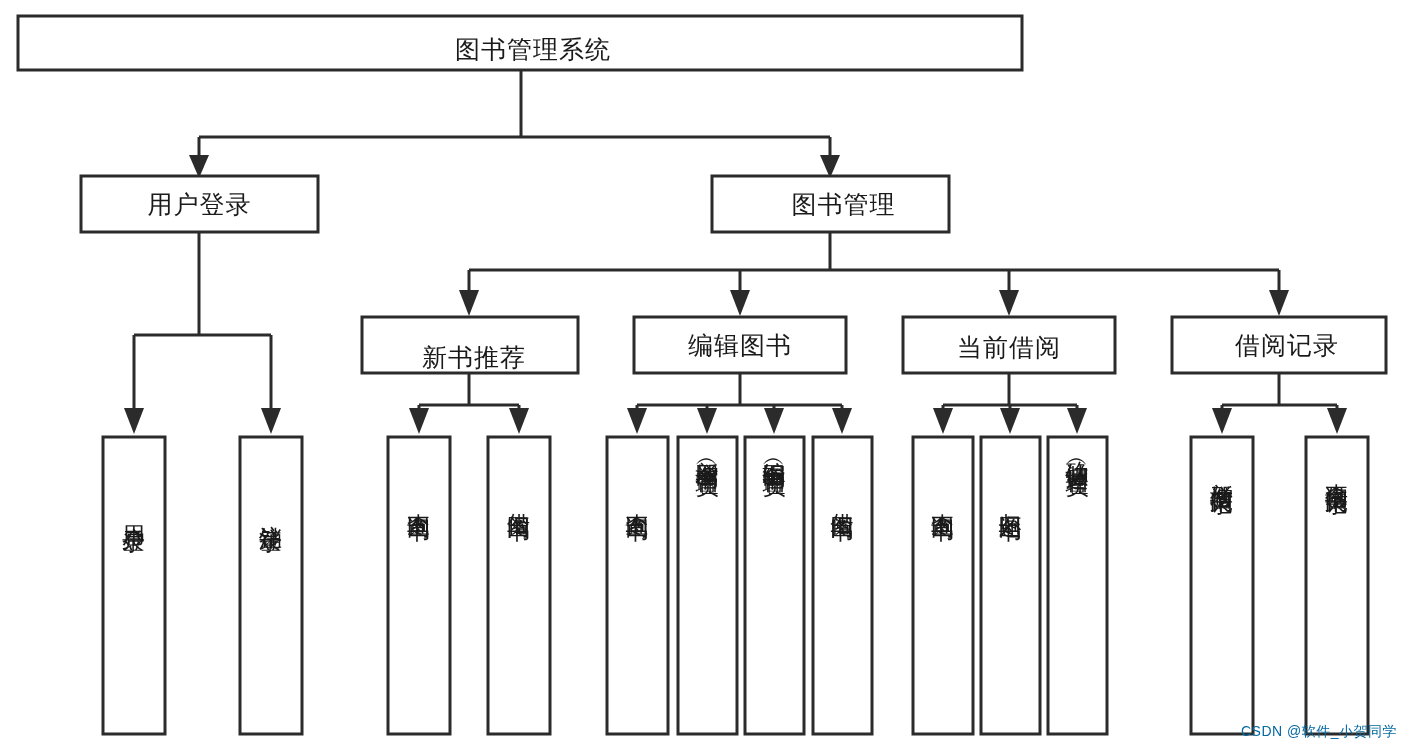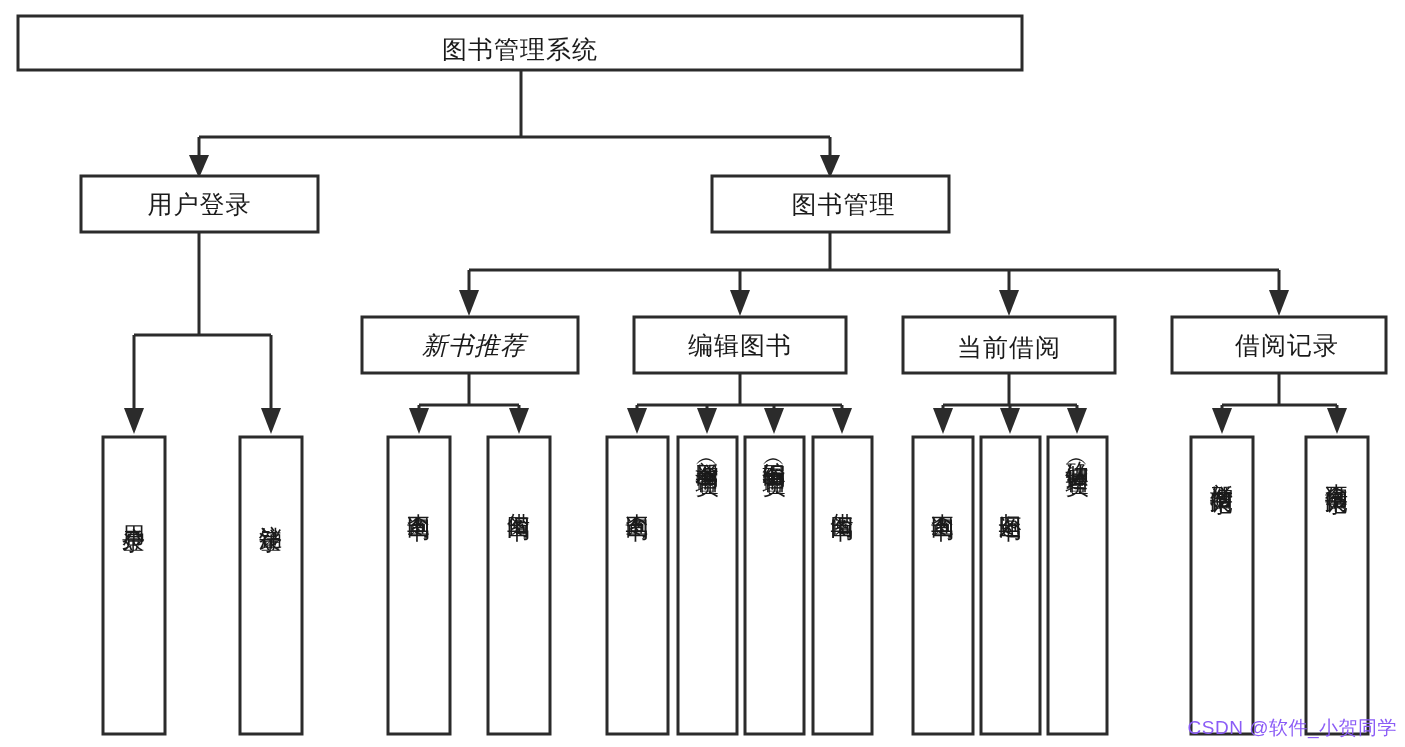--- a/index.html
+++ b/index.html
@@ -70,22 +70,22 @@
     font-size: 25px;
     color: #1a1a1a;
     white-space: nowrap;
     letter-spacing: 1px;
   }
   .watermark {
     position: absolute;
     right: 8px;
     bottom: 6px;
     font-family: "Liberation Sans", "DejaVu Sans", sans-serif;
-    font-size: 19px;
-    color: #8b5cf6;
+    font-size: 14px;
+    color: #0369a1;
     white-space: nowrap;
     letter-spacing: 0.5px;
   }
 </style>
 </head>
 <body>
 
 <div id="diagram-root">
 
   <svg class="diagram" viewBox="0 0 1405 747">
@@ -188,32 +188,32 @@
     <rect class="node-rect" x="813" y="437" width="59" height="297"></rect>
 
     <rect class="node-rect" x="913" y="437" width="60" height="297"></rect>
     <rect class="node-rect" x="981" y="437" width="59" height="297"></rect>
     <rect class="node-rect" x="1048" y="437" width="59" height="297"></rect>
 
     <rect class="node-rect" x="1191" y="437" width="62" height="297"></rect>
     <rect class="node-rect" x="1306" y="437" width="62" height="297"></rect>
   </svg>
 
-  <div class="hlabel-wrap" style="left:18px; top:16px; width:1004px; height:66px;">
+  <div class="hlabel-wrap" style="left:18px; top:16px; width:1004px; height:66px;padding-left:13px;">
     <span class="hlabel-text">图书管理系统</span>
   </div>
 
   <div class="hlabel-wrap" style="left:81px; top:176px; width:237px; height:56px;">
     <span class="hlabel-text">用户登录</span>
   </div>
   <div class="hlabel-wrap" style="left:712px; top:176px; width:263px; height:56px;">
     <span class="hlabel-text">图书管理</span>
   </div>
 
-  <div class="hlabel-wrap" style="left:362px; top:317px; width:224px; height:56px;font-style:italic;">
+  <div class="hlabel-wrap" style="left:362px; top:329px; width:224px; height:56px;">
     <span class="hlabel-text">新书推荐</span>
   </div>
   <div class="hlabel-wrap" style="left:634px; top:317px; width:212px; height:56px;">
     <span class="hlabel-text">编辑图书</span>
   </div>
   <div class="hlabel-wrap" style="left:903px; top:317px; width:212px; height:60px;">
     <span class="hlabel-text">当前借阅</span>
   </div>
   <div class="hlabel-wrap" style="left:1172px; top:317px; width:214px; height:56px;padding-left:8px;">
     <span class="hlabel-text">借阅记录</span>

